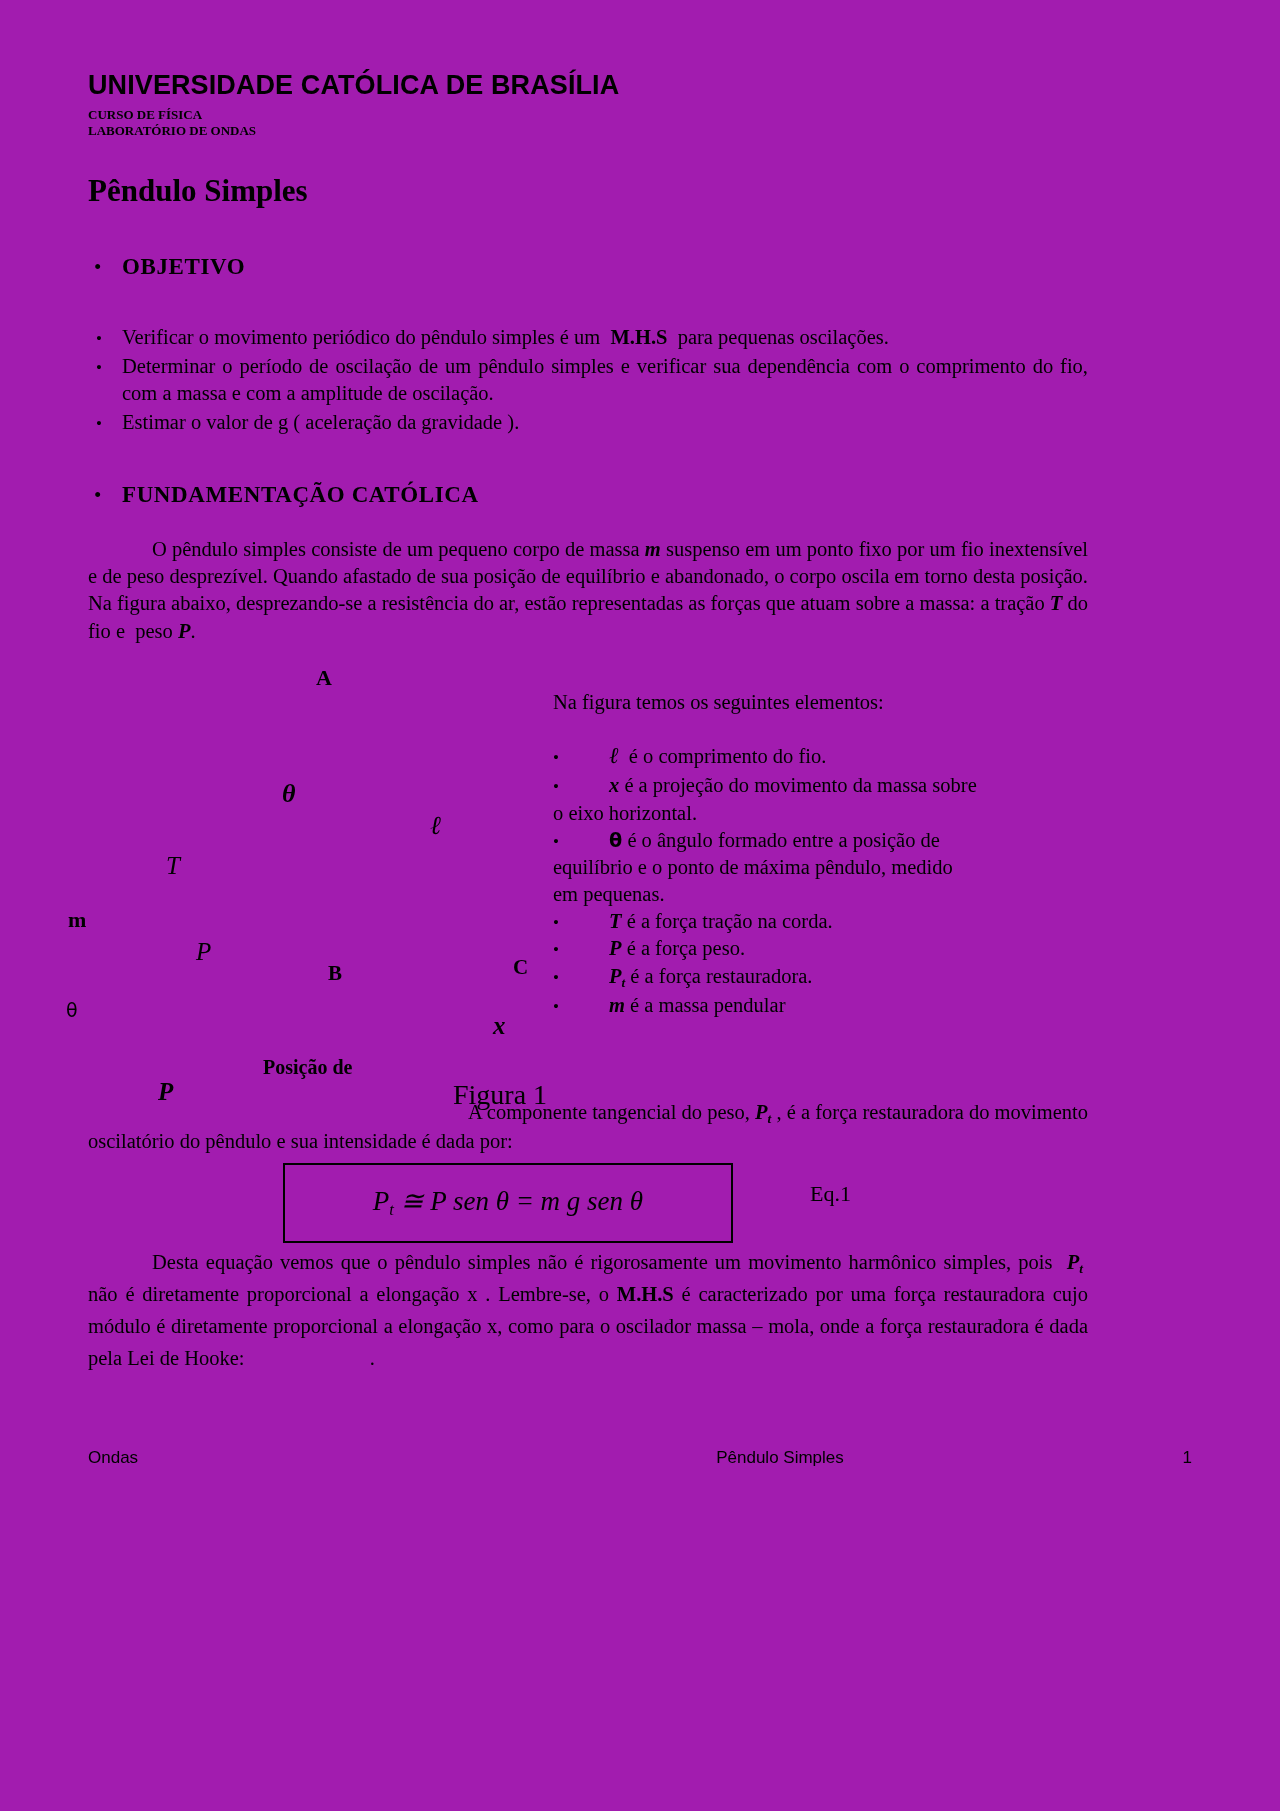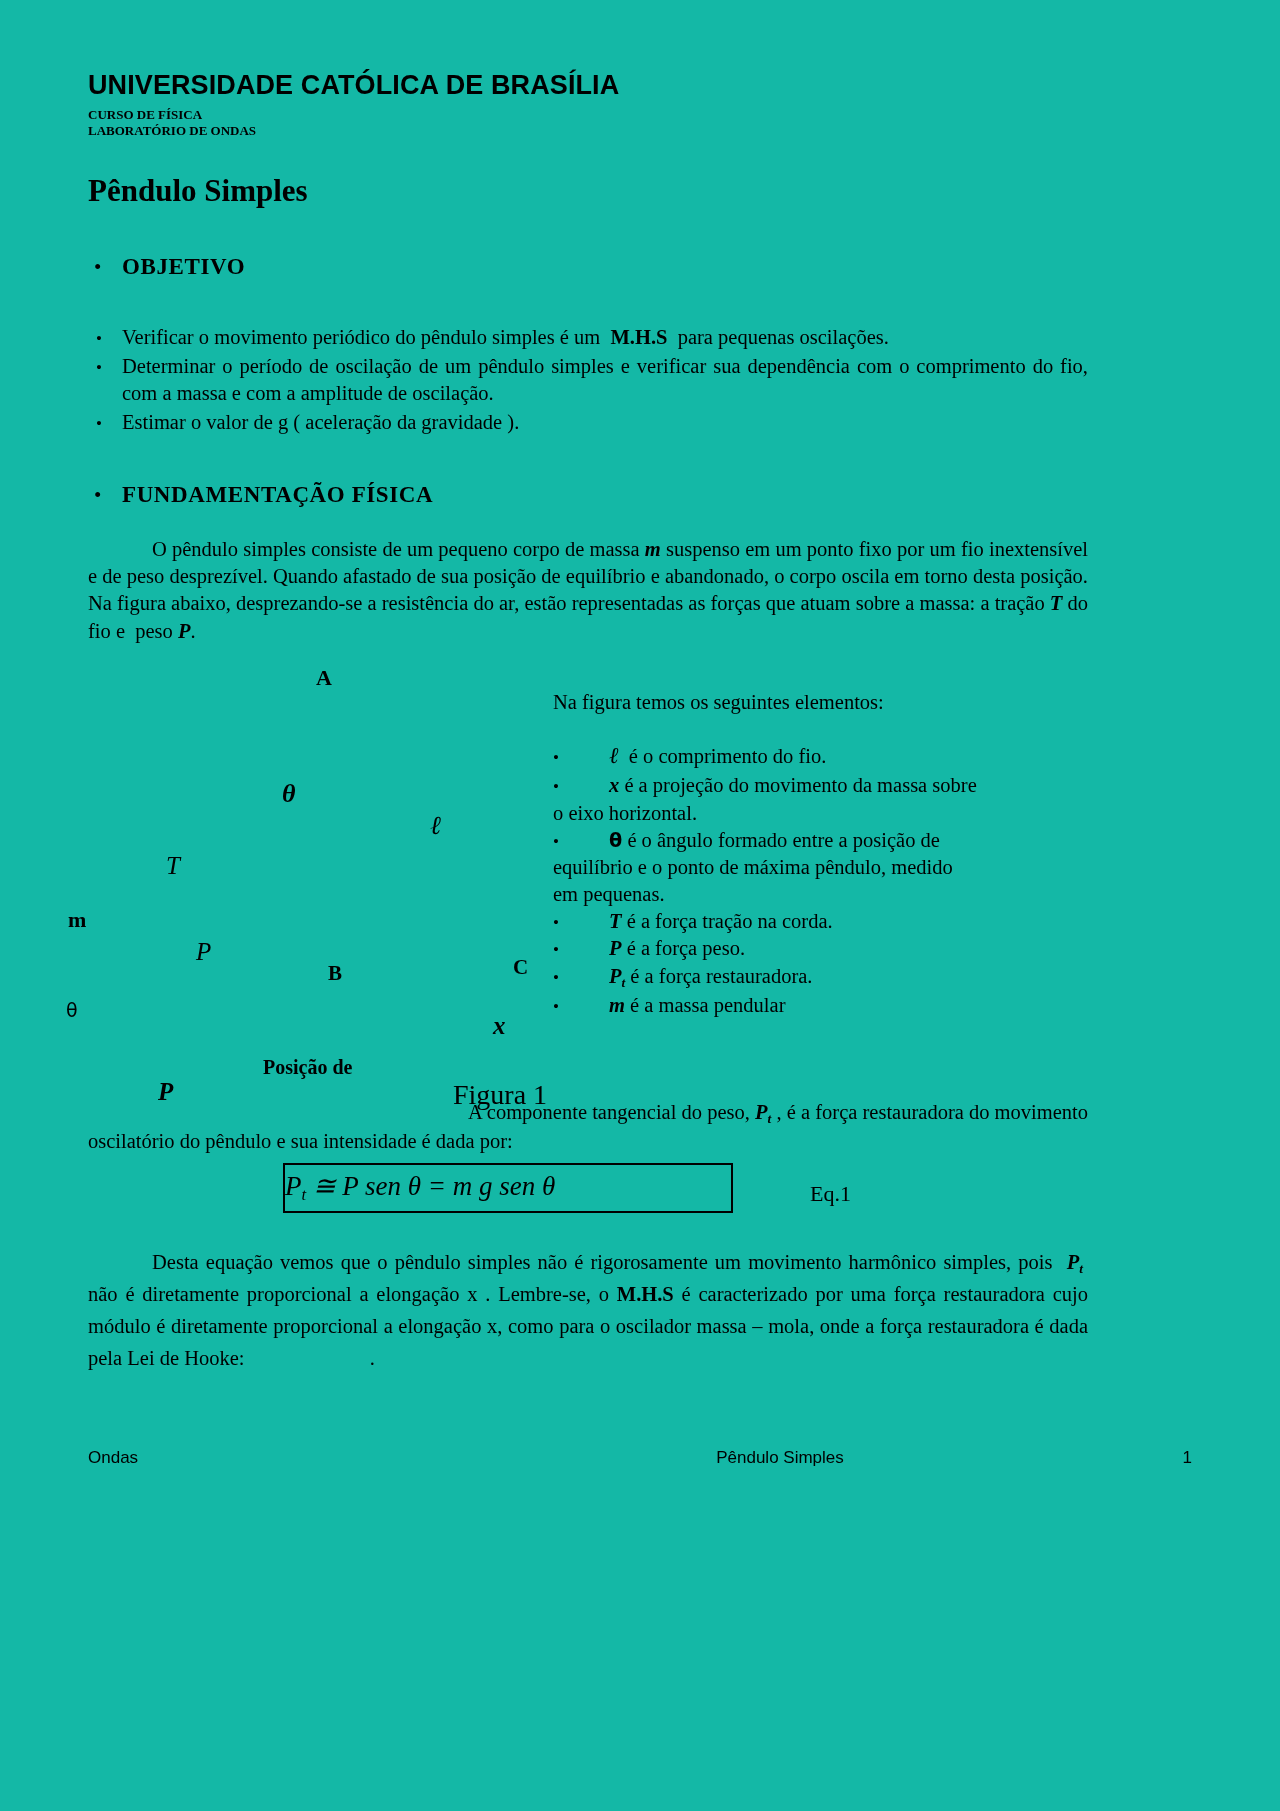--- a/index.html
+++ b/index.html
@@ -5,21 +5,21 @@
   html, body {
     margin: 0;
     padding: 0;
     background: #ffffff;
   }
   .page {
     position: relative;
     width: 1280px;
     height: 1811px;
     margin: 0 auto;
-    background: #14b8a6;
+    background: #a21caf;
     color: #000000;
     font-family: "Liberation Serif", "DejaVu Serif", serif;
     box-sizing: border-box;
     overflow: hidden;
   }
   .content {
     position: absolute;
     left: 88px;
     top: 70px;
     width: 1000px;
@@ -175,24 +175,25 @@
   .eq-row {
     position: relative;
     margin-top: 8px;
     height: 76px;
   }
   .eq-box {
     position: absolute;
     left: 195px;
     top: 0;
     width: 450px;
-    height: 50px;
+    height: 80px;
     border: 2px solid #000000;
     display: flex;
     align-items: center;
+    justify-content: center;
     box-sizing: border-box;
   }
   .eq-text {
     font-size: 27px;
     font-style: italic;
     white-space: nowrap;
   }
   .eq-text sub {
     font-size: 0.62em;
     font-style: italic;
@@ -249,21 +250,21 @@
         <span class="obj-text">Determinar o período de oscilação de um pêndulo simples e verificar sua dependência com o comprimento do fio, com a massa e com a amplitude de oscilação.</span>
       </div>
       <div class="obj-item">
         <span class="bullet">•</span>
         <span class="obj-text">Estimar o valor de g ( aceleração da gravidade ).</span>
       </div>
     </div>
 
     <div class="section-head">
       <span class="bullet">•</span>
-      <span class="section-label">FUNDAMENTAÇÃO  FÍSICA</span>
+      <span class="section-label">FUNDAMENTAÇÃO  CATÓLICA</span>
     </div>
 
     <p class="body-par indent" style="margin-top:28px">
       O pêndulo simples consiste de um pequeno corpo de massa <i class="sym">m</i> suspenso em um ponto fixo por
       um fio inextensível e de peso desprezível. Quando afastado de sua posição de equilíbrio e abandonado,
       o corpo oscila em torno desta posição. Na figura abaixo, desprezando-se a resistência do ar, estão
       representadas as forças que atuam sobre a massa: a tração <i class="sym">T</i> do fio e&nbsp; peso <i class="sym">P</i>.
     </p>
 
     <div class="figure-row">

